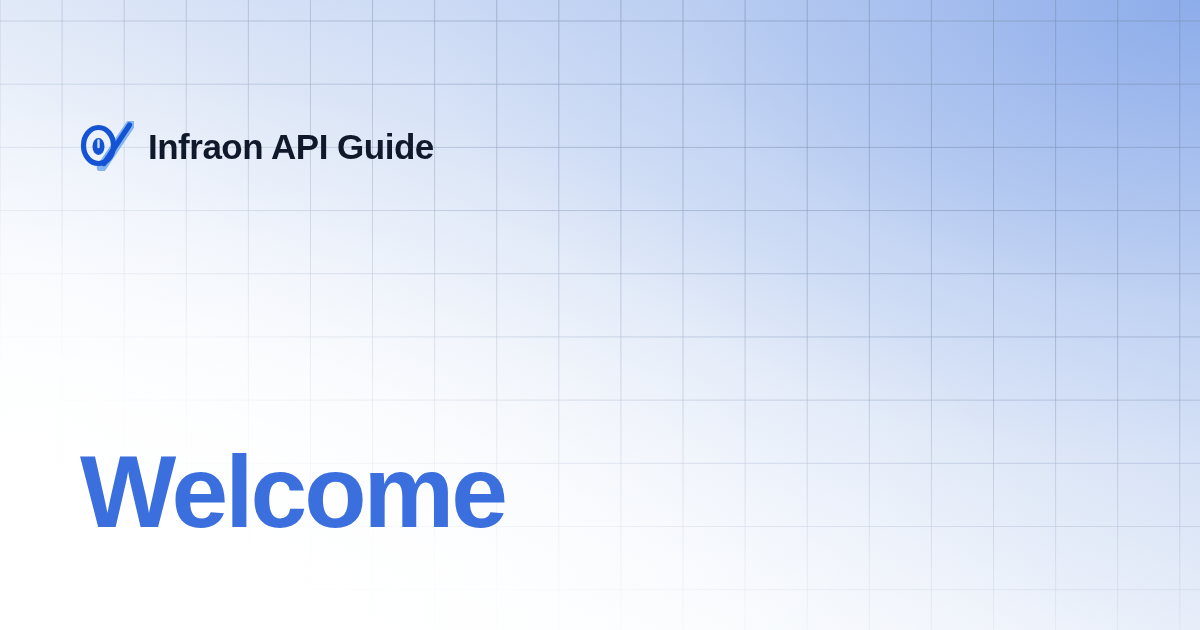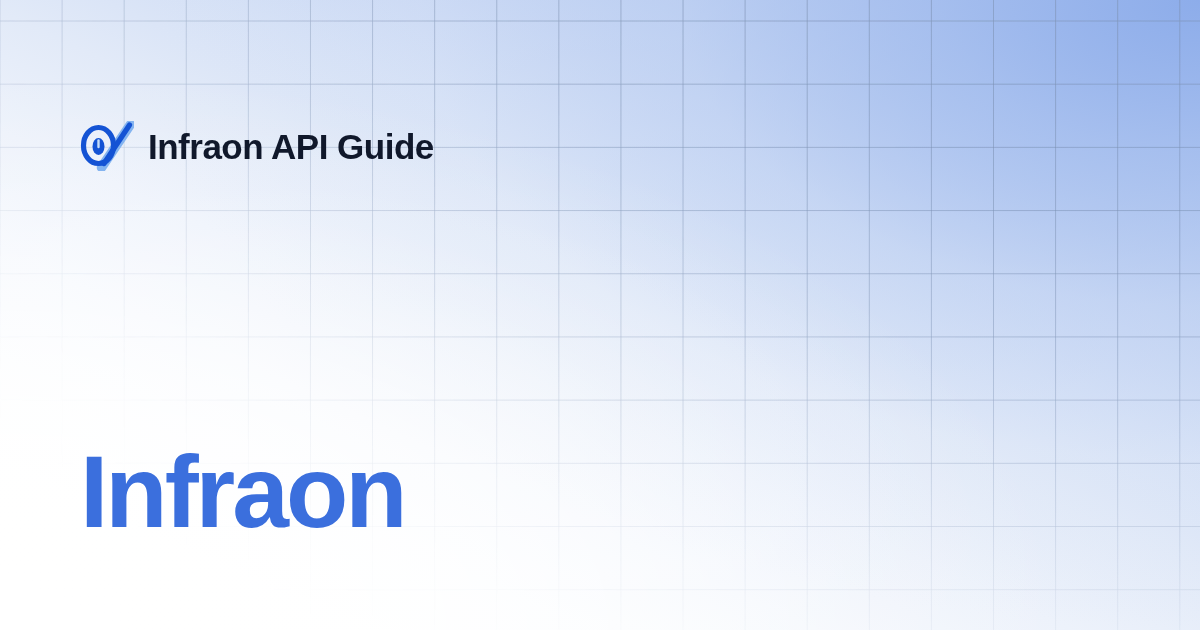--- a/index.html
+++ b/index.html
@@ -188,15 +188,15 @@
       <ellipse cx="18.5" cy="24.5" rx="15.0" ry="18.0" fill="none" stroke="#1453D4" stroke-width="5.2"></ellipse>
 
       <ellipse cx="18.5" cy="25.5" rx="6.0" ry="8.4" fill="#1453D4"></ellipse>
 
       <path d="M18.5 19.4 L18.5 26.0" stroke="#C7DDF7" stroke-width="2.4" stroke-linecap="round" fill="none"></path>
     </svg>
 
     <span class="brand-title">Infraon API Guide</span>
   </div>
 
-  <div class="headline">Infraon</div>
+  <div class="headline">Welcome</div>
 
 </div>
 
 </body></html>

